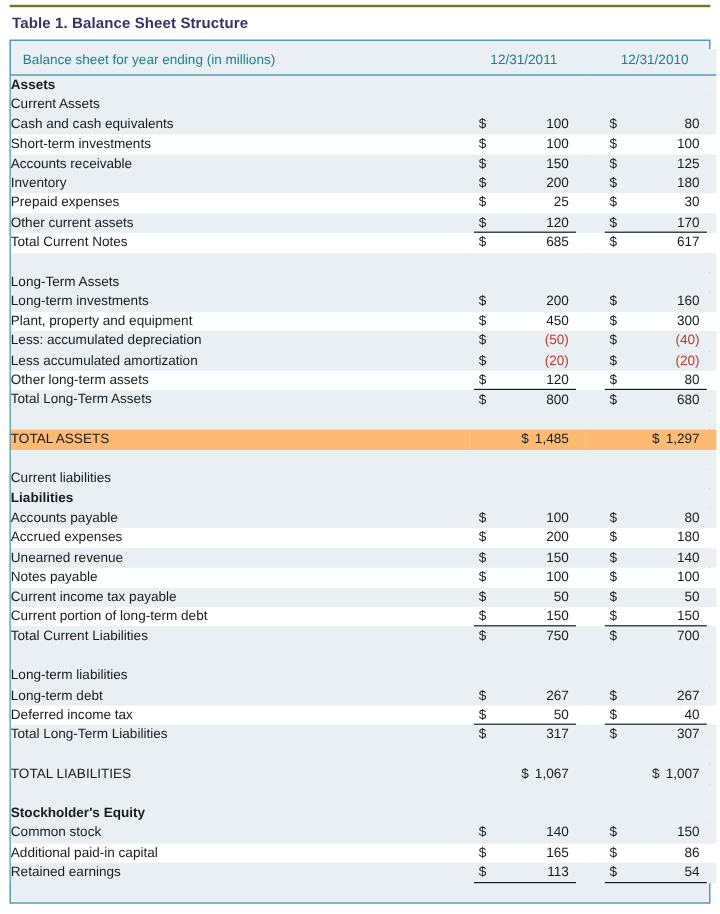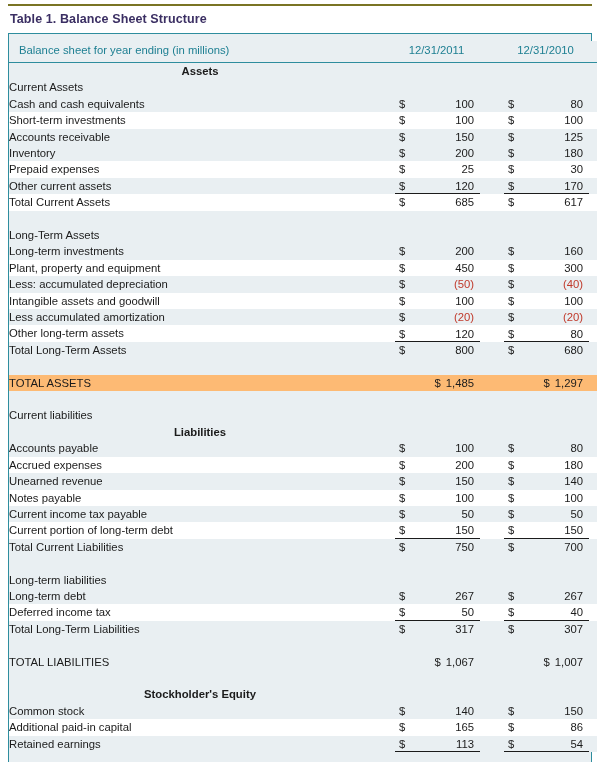--- a/index.html
+++ b/index.html
@@ -75,21 +75,21 @@
   .stripe-tint  .cell { background: #e9eff2; }
   .band .cell   { background: #fdba74; }
 
   .cell-label {
     padding-left: 10px;
     overflow: hidden;
     text-overflow: clip;
   }
 
   
-  .lvl0 { padding-left: 10px; font-weight: bold; text-align: center; }
+  .lvl0 { padding-left: 10px; font-weight: bold; }
   .lvl1 { padding-left: 22px; }
   .lvl2 { padding-left: 50px; }
   .lvl3 { padding-left: 72px; }
   .lvl-total { padding-left: 12px; }
   .lvl-grand { padding-left: 18px; }
 
   
   .amt {
     position: relative;
     height: 16.4px;
@@ -234,21 +234,21 @@
             <td class="cell lvl2">Other current assets</td>
             <td class="cell">
               <div class="amt"><span class="cur">$</span><span class="num">120</span></div>
             </td>
             <td class="cell"></td>
             <td class="cell">
               <div class="amt"><span class="cur">$</span><span class="num">170</span></div>
             </td>
           </tr>
           <tr class="row stripe-white">
-            <td class="cell lvl-total">Total Current Assets</td>
+            <td class="cell lvl-total">Total Current Notes</td>
             <td class="cell">
               <div class="amt"><span class="cur">$</span><span class="num">685</span></div>
             </td>
             <td class="cell"></td>
             <td class="cell">
               <div class="amt"><span class="cur">$</span><span class="num">617</span></div>
             </td>
           </tr>
           <tr class="row row-spacer stripe-tint">
             <td class="cell"></td>
@@ -283,30 +283,20 @@
             </td>
           </tr>
           <tr class="row stripe-tint">
             <td class="cell lvl3">Less: accumulated depreciation</td>
             <td class="cell">
               <div class="amt"><span class="cur">$</span><span class="num neg">(50)</span></div>
             </td>
             <td class="cell"></td>
             <td class="cell">
               <div class="amt"><span class="cur">$</span><span class="num neg">(40)</span></div>
-            </td>
-          </tr>
-          <tr class="row stripe-white">
-            <td class="cell lvl2">Intangible assets and goodwill</td>
-            <td class="cell">
-              <div class="amt"><span class="cur">$</span><span class="num">100</span></div>
-            </td>
-            <td class="cell"></td>
-            <td class="cell">
-              <div class="amt"><span class="cur">$</span><span class="num">100</span></div>
             </td>
           </tr>
           <tr class="row stripe-tint">
             <td class="cell lvl3">Less accumulated amortization</td>
             <td class="cell">
               <div class="amt"><span class="cur">$</span><span class="num neg">(20)</span></div>
             </td>
             <td class="cell"></td>
             <td class="cell">
               <div class="amt"><span class="cur">$</span><span class="num neg">(20)</span></div>

